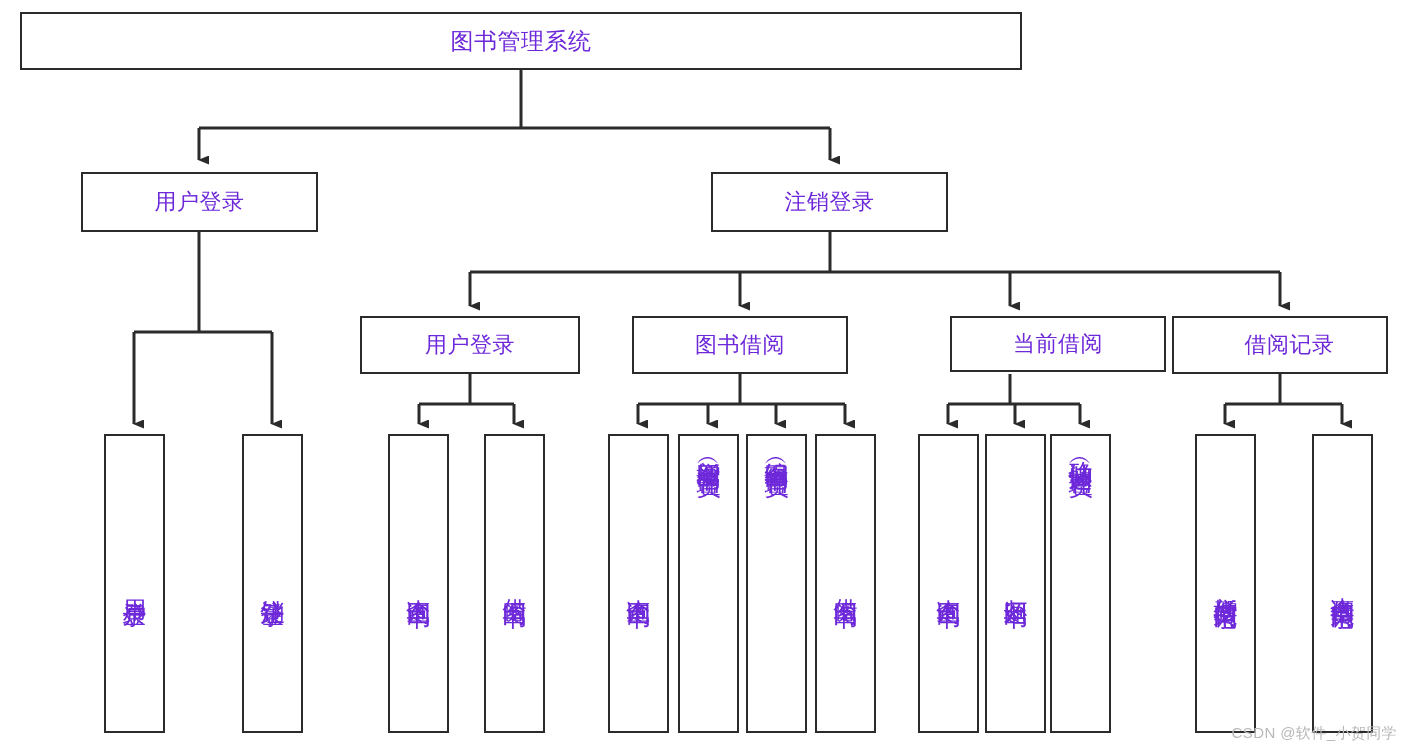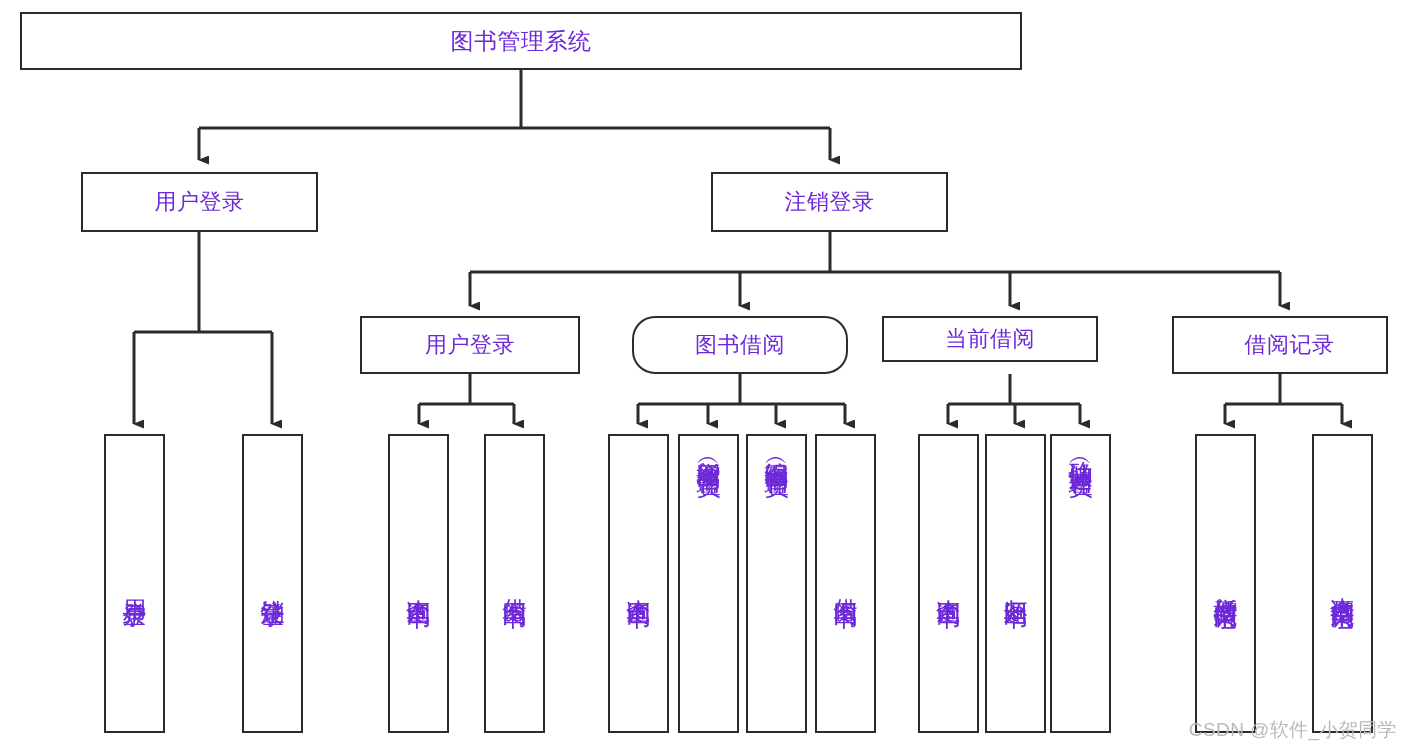--- a/index.html
+++ b/index.html
@@ -65,21 +65,21 @@
   }
   
   .node.v.mid {
     align-items: center;
     padding-top: 0;
   }
   #watermark {
     position: absolute;
     right: 8px;
     bottom: 4px;
-    font-size: 19px;
+    font-size: 15px;
     color: #b9b9b9;
     white-space: nowrap;
     letter-spacing: 0.4px;
   }
 </style>
 </head>
 <body>
 
 <div id="canvas">
 
@@ -140,24 +140,24 @@
   <div class="node h" style="left:81px; top:172px; width:237px; height:60px;">
     <span class="lbl">用户登录</span>
   </div>
   <div class="node h" style="left:711px; top:172px; width:237px; height:60px;">
     <span class="lbl">注销登录</span>
   </div>
 
   <div class="node h" style="left:360px; top:316px; width:220px; height:58px;">
     <span class="lbl">用户登录</span>
   </div>
-  <div class="node h" style="left:632px; top:316px; width:216px; height:58px;border-radius:23px;">
+  <div class="node h" style="left:632px; top:316px; width:216px; height:58px;">
     <span class="lbl">图书借阅</span>
   </div>
-  <div class="node h" style="left:882px; top:316px; width:216px; height:46px;">
+  <div class="node h" style="left:950px; top:316px; width:216px; height:56px;">
     <span class="lbl">当前借阅</span>
   </div>
   <div class="node h" style="left:1172px; top:316px; width:216px; height:58px;padding-left:19px;">
     <span class="lbl">借阅记录</span>
   </div>
 
   <div class="node v mid" style="left:104px; top:434px; width:61px; height:299px;">
     <span class="lbl">用户登录</span>
   </div>
   <div class="node v mid" style="left:242px; top:434px; width:61px; height:299px;">

